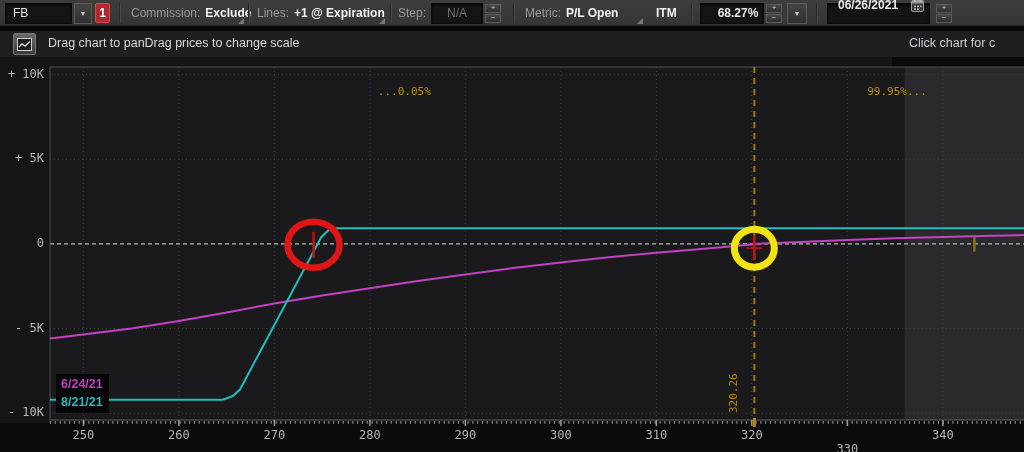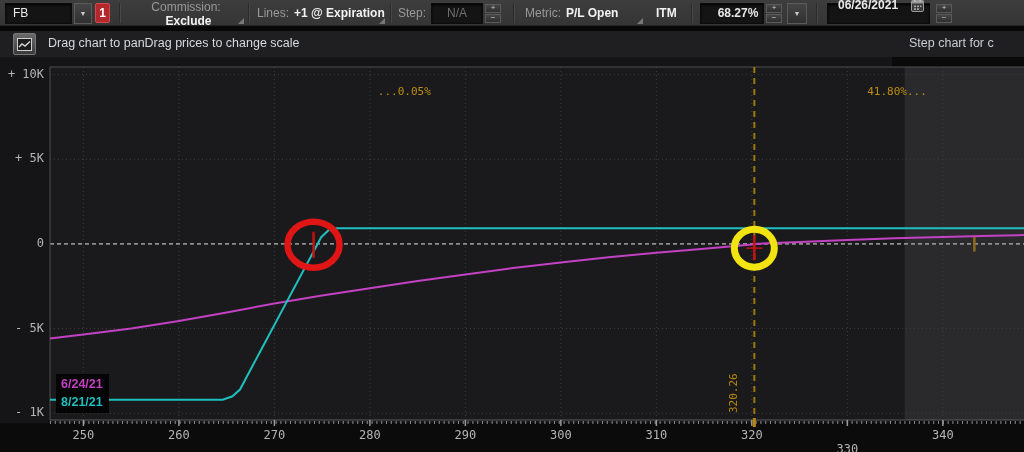--- a/index.html
+++ b/index.html
@@ -60,21 +60,21 @@
   <div id="toolbar">
     <div class="tb-sec" style="left:5px;">
       <div class="well" style="width:67px; padding-left:7px;">FB</div>
       <div class="btn combo-arrow">
           <span>▼</span>
         </div>
     </div>
     <div id="badge">1</div>
     <div class="sep" style="left:119px;"></div>
 
-    <div class="tb-sec grip" style="left:131px; width:115px;flex-direction:column;">
+    <div class="tb-sec grip" style="left:131px; width:115px;">
       <span class="tb-label">Commission:</span>
       <span class="tb-value">Exclude</span>
     </div>
     <div class="sep" style="left:248px;"></div>
 
     <div class="tb-sec grip" style="left:257px; width:130px;">
       <span class="tb-label">Lines:</span>
       <span class="tb-value">+1 @ Expiration</span>
     </div>
     <div class="sep" style="left:390px;"></div>
@@ -149,21 +149,21 @@
   <div id="gap"></div>
 
   <div id="infobar">
     <div id="chart-btn">
       <svg width="15" height="13" viewBox="0 0 15 13">
           <rect x="0.5" y="0.5" width="14" height="12" fill="#1d1d1d" stroke="#cfcfcf"></rect>
           <polyline points="2,9 5,6 8,8 13,3.5" fill="none" stroke="#d8d8d8" stroke-width="1.4"></polyline>
         </svg>
     </div>
     <div id="hint-left">Drag chart to panDrag prices to change scale</div>
-    <div id="hint-right">Step chart for c</div>
+    <div id="hint-right">Click chart for c</div>
   </div>
 
   <div id="chart-region">
     <div id="xaxis-strip"></div>
     <svg id="plot-svg" width="1024" height="395" viewBox="0 0 1024 395">
         <rect x="50" y="10" width="974" height="353" fill="#1a1a1c"></rect>
         <rect x="904.6372549019608" y="10" width="119.36274509803923" height="353" fill="#2a2a2d"></rect>
         <line x1="83.42156862745098" y1="10" x2="83.42156862745098" y2="363" stroke="#3d3d3f" stroke-width="1" stroke-dasharray="1 3"></line>
         <line x1="178.91176470588235" y1="10" x2="178.91176470588235" y2="363" stroke="#3d3d3f" stroke-width="1" stroke-dasharray="1 3"></line>
         <line x1="274.4019607843137" y1="10" x2="274.4019607843137" y2="363" stroke="#3d3d3f" stroke-width="1" stroke-dasharray="1 3"></line>
@@ -201,32 +201,32 @@
         <line x1="313.5529411764708" y1="174.76978417266187" x2="313.5529411764708" y2="200.76978417266187" stroke="#c41111" stroke-width="2.5"></line>
         <line x1="754.3356862745097" y1="178.1558752997602" x2="754.3356862745097" y2="203.1558752997602" stroke="#c41111" stroke-width="2.5"></line>
         <line x1="746.3356862745097" y1="191.1558752997602" x2="762.3356862745097" y2="191.1558752997602" stroke="#c41111" stroke-width="1.5"></line>
         <ellipse cx="313.5529411764708" cy="187.76978417266187" rx="26" ry="23" fill="none" stroke="#e01515" stroke-width="6.5"></ellipse>
         <ellipse cx="754.3356862745097" cy="191.1558752997602" rx="20" ry="19" fill="none" stroke="#f2e411" stroke-width="7"></ellipse>
       </svg>
   <div class="y-tick" style="left: 0px; top: 9.61871px;">+ 10K</div>
       <div class="y-tick" style="left: 0px; top: 94.271px;">+ 5K</div>
       <div class="y-tick" style="left: 0px; top: 178.923px;">0</div>
       <div class="y-tick" style="left: 0px; top: 263.576px;">- 5K</div>
-      <div class="y-tick" style="left: 0px; top: 348.228px;">- 1K</div>
+      <div class="y-tick" style="left: 0px; top: 348.228px;">- 10K</div>
       <div class="x-tick" style="left: 83.4216px;">250</div>
       <div class="x-tick" style="left: 178.912px;">260</div>
       <div class="x-tick" style="left: 274.402px;">270</div>
       <div class="x-tick" style="left: 369.892px;">280</div>
       <div class="x-tick" style="left: 465.382px;">290</div>
       <div class="x-tick" style="left: 560.873px;">300</div>
       <div class="x-tick" style="left: 656.363px;">310</div>
       <div class="x-tick" style="left: 751.853px;">320</div>
       <div class="x-tick" style="left: 847.343px; margin-top: 14px;">330</div>
       <div class="x-tick" style="left: 942.833px;">340</div>
       <div class="prob-label" style="left: 404.269px;">...0.05%</div>
-      <div class="prob-label" style="left: 896.998px;">41.80%...</div>
+      <div class="prob-label" style="left: 896.998px;">99.95%...</div>
       <div class="" id="vline-label" style="left: 740.336px; top: 343px;">320.26</div>
       <div id="legend">
         <div style="color: rgb(195, 65, 195);">6/24/21</div>
         <div style="color: rgb(31, 191, 191);">8/21/21</div>
       </div>
     </div>
 </div>
 
 </body></html>

